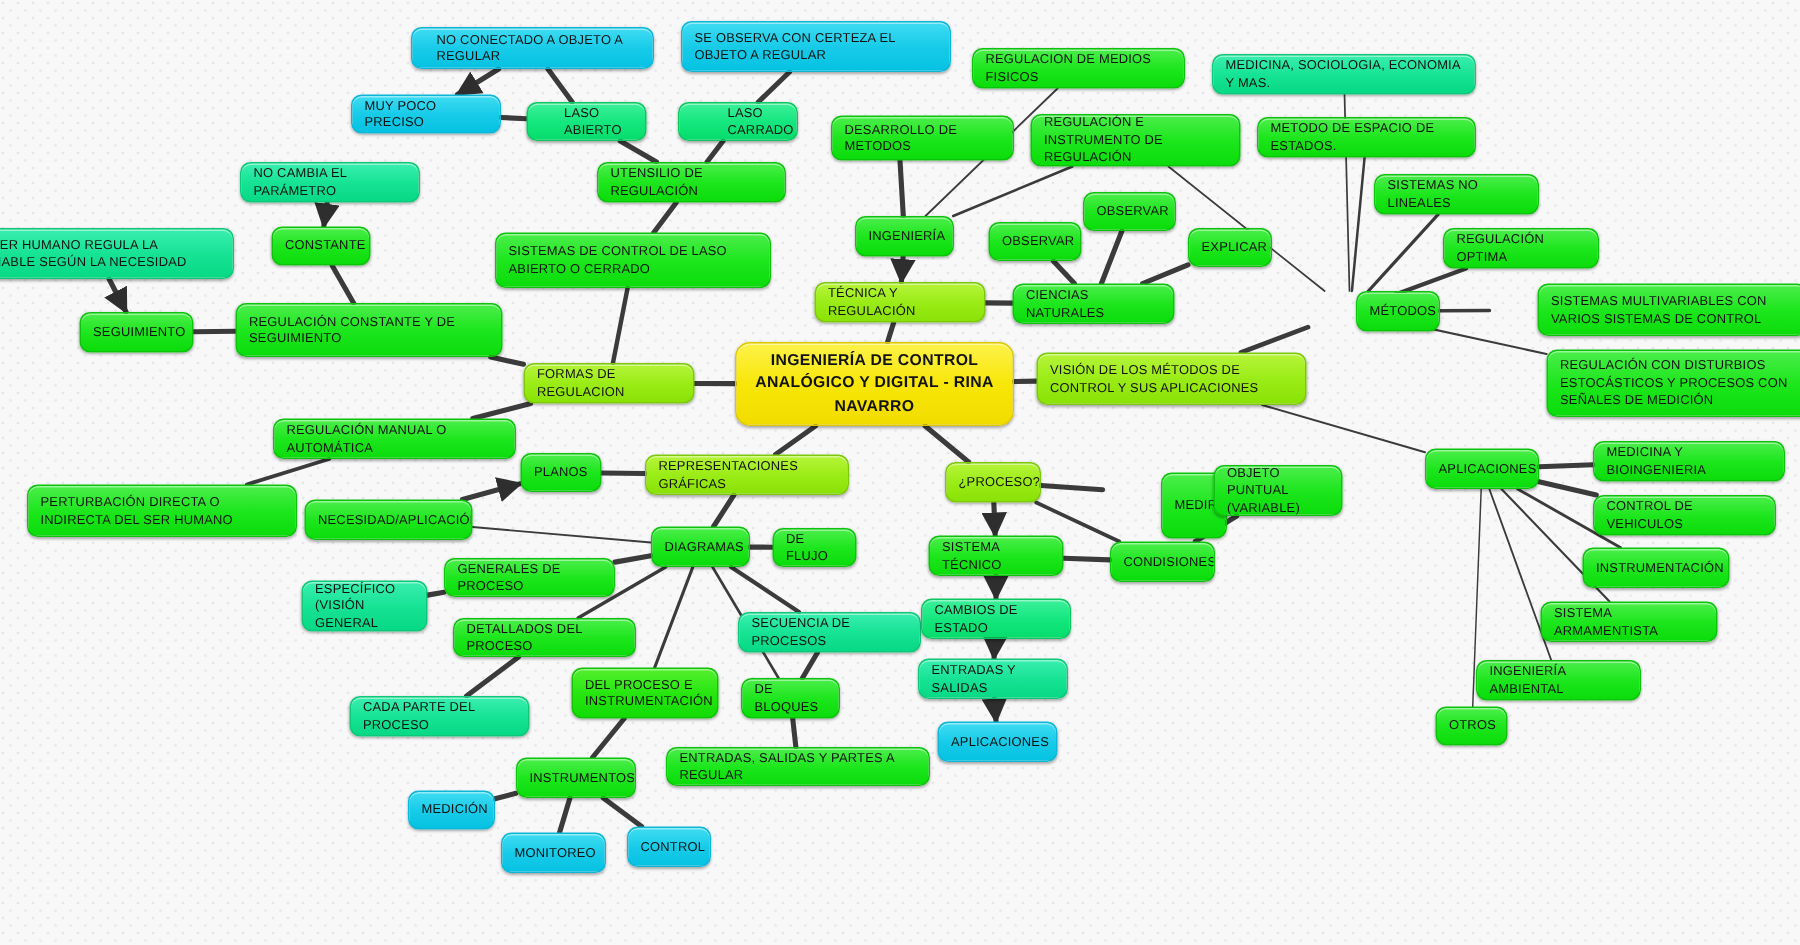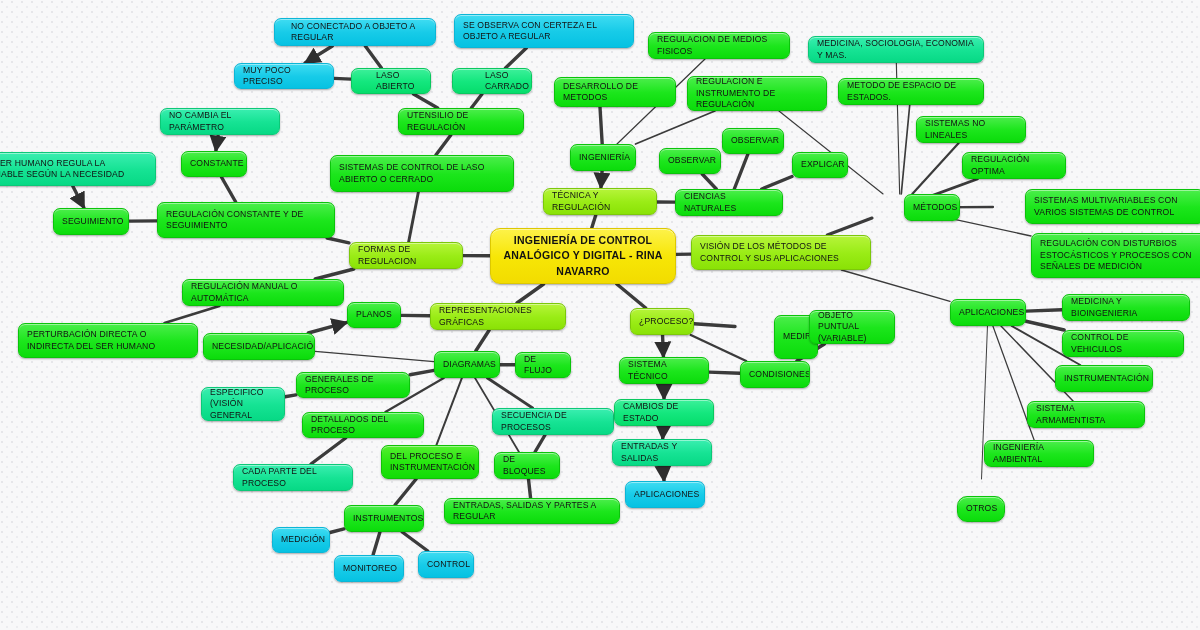--- a/index.html
+++ b/index.html
@@ -298,21 +298,21 @@
     </div>
     <div class="node c-green" style="left: 1055px; top: 365px; width: 98px; height: 27px;">
       <span>INSTRUMENTACIÓN</span>
     </div>
     <div class="node c-green" style="left: 1027px; top: 401px; width: 118px; height: 27px;">
       <span>SISTEMA ARMAMENTISTA</span>
     </div>
     <div class="node c-green" style="left: 984px; top: 440px; width: 110px; height: 27px;">
       <span>INGENIERÍA AMBIENTAL</span>
     </div>
-    <div class="node c-green" style="left: 957px; top: 496px; width: 48px; height: 26px; border-radius: 10px;">
+    <div class="node c-green" style="left: 957px; top: 471px; width: 48px; height: 26px;">
       <span>OTROS</span>
     </div>
     <div class="node c-lime" style="left: 630px; top: 308px; width: 64px; height: 27px;">
       <span>¿PROCESO?</span>
     </div>
     <div class="node c-green" style="left: 774px; top: 315px; width: 44px; height: 44px;">
       <span>MEDIR</span>
     </div>
     <div class="node c-green" style="left: 809px; top: 310px; width: 86px; height: 34px;">
       <span>OBJETO PUNTUAL (VARIABLE)</span>

